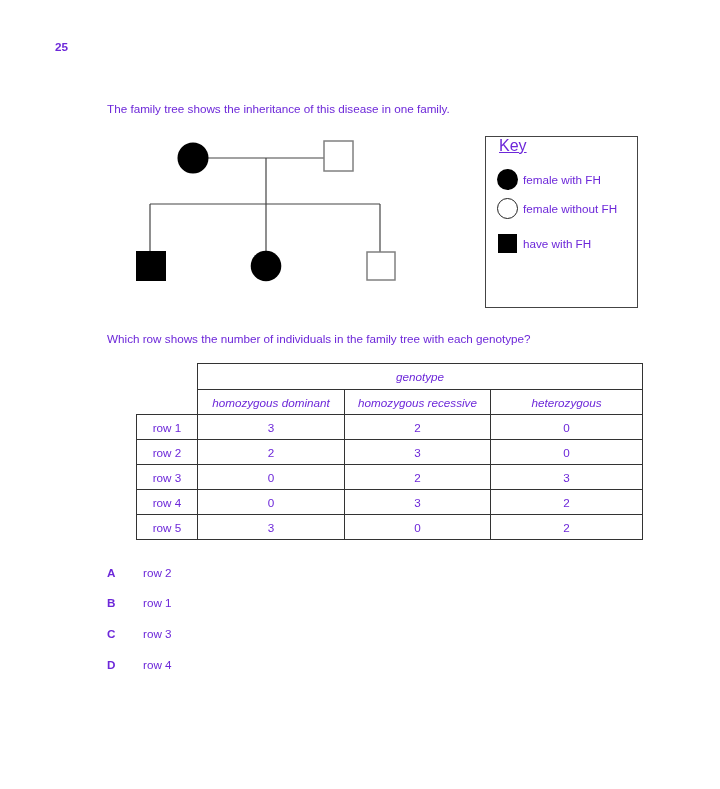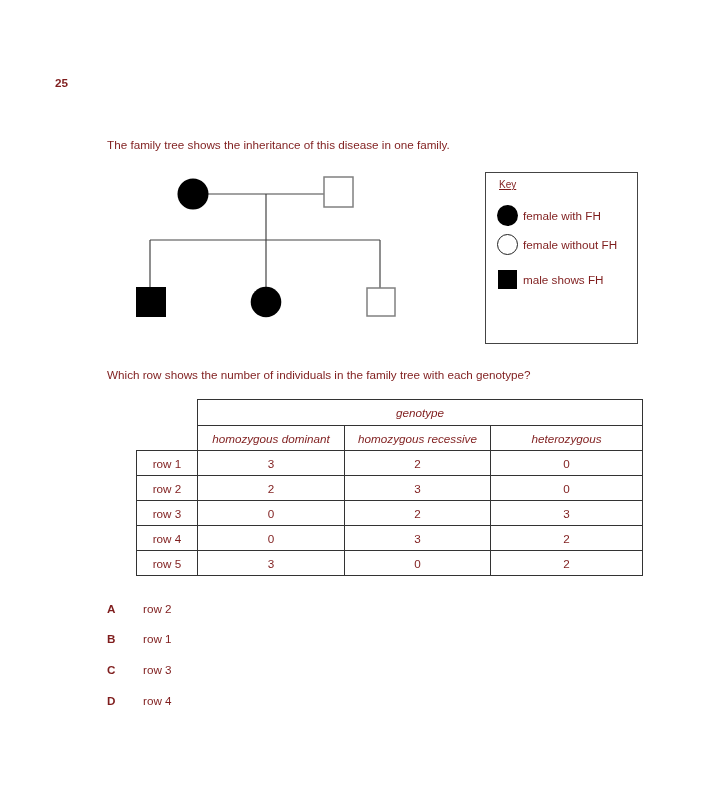--- a/index.html
+++ b/index.html
@@ -3,23 +3,22 @@
 <meta charset="utf-8">
 <style>
   * { margin: 0; padding: 0; box-sizing: border-box; }
   html, body { background: #ffffff; }
   .page {
     position: relative;
     width: 720px;
     height: 671px;
     background: #ffffff;
     font-family: "Liberation Sans", sans-serif;
-    color: #7f1d1d;
+    color: #6d28d9;
     overflow: hidden;
-    margin-top: 36px;
   }
   .qnum {
     position: absolute; left: 55px; top: 39px;
     font-size: 11.7px; font-weight: bold; line-height: 15.5px;
   }
   .para {
     position: absolute; left: 107px;
     font-size: 11.7px; line-height: 15.5px;
     white-space: pre-line;
   }
@@ -29,22 +28,22 @@
 
   .tree-svg { position: absolute; left: 120px; top: 130px; }
 
   .keybox {
     position: absolute; left: 485px; top: 136px;
     width: 153px; height: 172px;
     border: 1px solid #444;
     background: #ffffff;
   }
   .key-title {
-    position: absolute; left: 13px; top: 6px;
-    font-size: 10px; text-decoration: underline;
+    position: absolute; left: 13px; top: 0;
+    font-size: 16px; text-decoration: underline;
   }
   .key-item { position: absolute; left: 0; width: 100%; height: 26px; }
   .key-sym-cell {
     position: absolute; left: 9px; top: 0; width: 24px; height: 26px;
     display: flex; align-items: center; justify-content: center;
   }
   .key-label {
     position: absolute; left: 37px; top: 50%;
     transform: translateY(-50%);
     font-size: 11.7px; white-space: nowrap;
@@ -115,21 +114,21 @@
     <div class="key-item" style="top:58px">
       <span class="key-sym-cell">
           <span class="sym-open-circle"></span>
         </span>
       <span class="key-label">female without FH</span>
     </div>
     <div class="key-item" style="top:93px">
       <span class="key-sym-cell">
           <span class="sym-filled-square"></span>
         </span>
-      <span class="key-label">male shows FH</span>
+      <span class="key-label">have with FH</span>
     </div>
   </div>
 
   <div class="para prompt">Which row shows the number of individuals in the family tree with each genotype?</div>
 
   <table class="genotype">
     <colgroup>
       <col style="width:61px">
         <col style="width:147px">
         <col style="width:146px">

